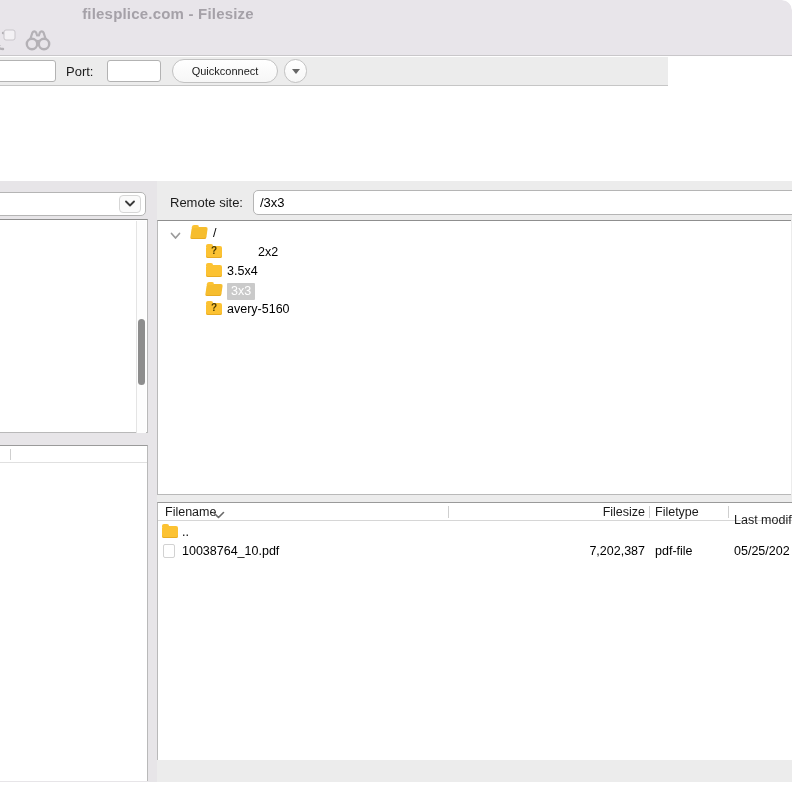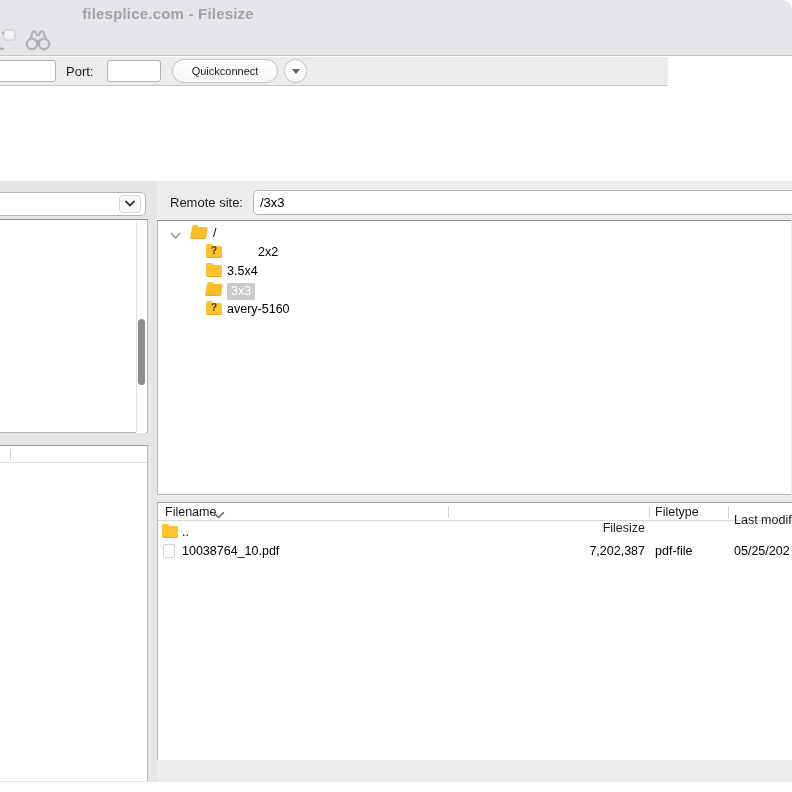--- a/index.html
+++ b/index.html
@@ -98,21 +98,21 @@
     border:1px solid #d2d2d2; border-radius:2px; }
 
   
   .remote-list { position:absolute; left:0; top:321px; width:635px; height:258px;
     background:#fff; border-top:1px solid #9a9a9a; border-left:1px solid #b9b9b9; overflow:hidden; }
   .list-header { position:absolute; left:0; top:0; width:635px; height:18px;
     background:#fff; border-bottom:1px solid #d6d6d6; font-size:12.5px; color:#1a1a1a; }
   .list-header .col-sep { position:absolute; top:3px; width:1px; height:12px; background:#cfcfcf; }
   .lh-filename { position:absolute; left:7px; top:2px; }
   .sort-chevron { position:absolute; left:54px; top:5px; }
-  .lh-filesize { position:absolute; left:380px; width:107px; top:2px; text-align:right;margin-top:16px; }
+  .lh-filesize { position:absolute; left:380px; width:107px; top:2px; text-align:right; }
   .lh-filetype { position:absolute; left:497px; top:2px; }
   .lh-lastmod { position:absolute; left:576px; top:10px; white-space:nowrap; }
   .list-row { position:absolute; left:0; width:635px; height:18px; font-size:12.5px; color:#000; }
   .lr-name { position:absolute; left:24px; top:2px; white-space:nowrap; }
   .lr-size { position:absolute; left:380px; width:107px; top:2px; text-align:right; }
   .lr-type { position:absolute; left:497px; top:2px; }
   .lr-mod  { position:absolute; left:576px; top:2px; white-space:nowrap; }
 
   
   .statusbar { position:absolute; left:0; top:600px; width:792px; height:11px;

